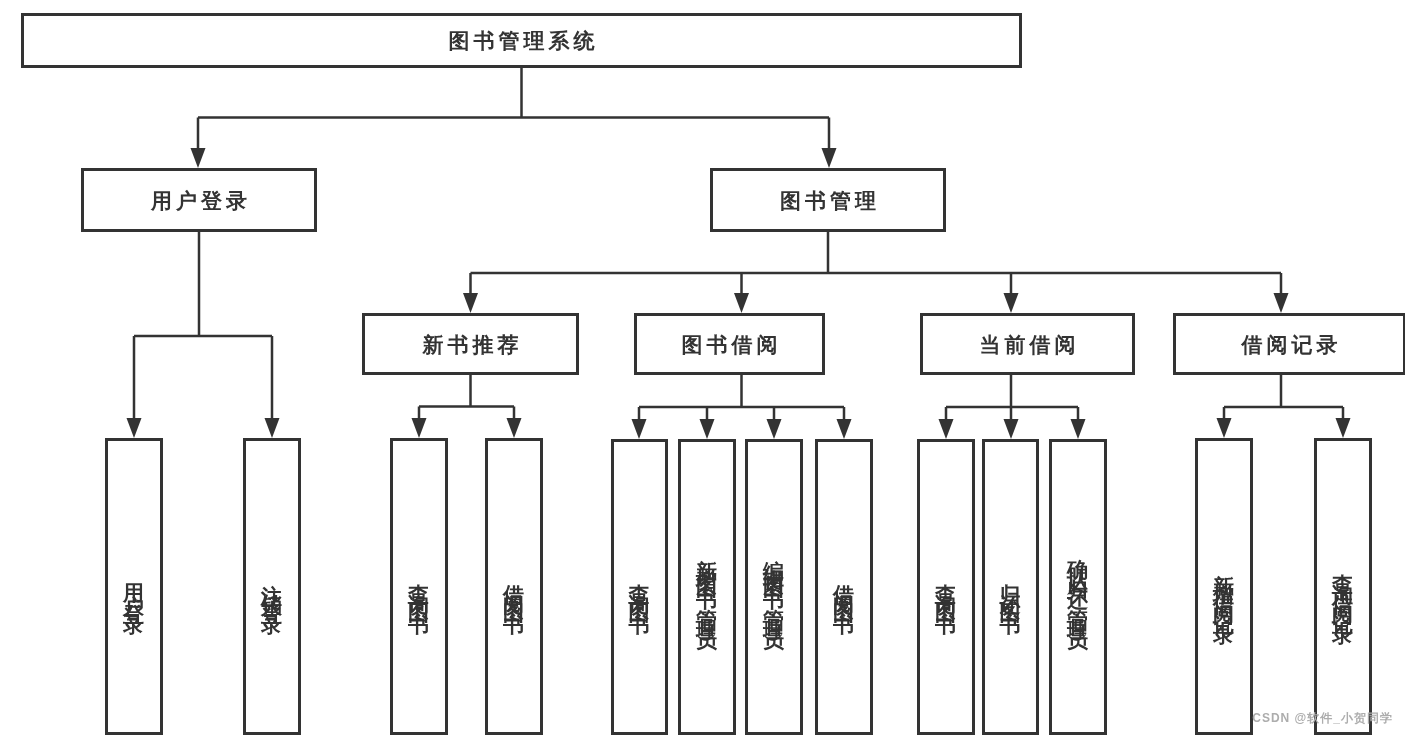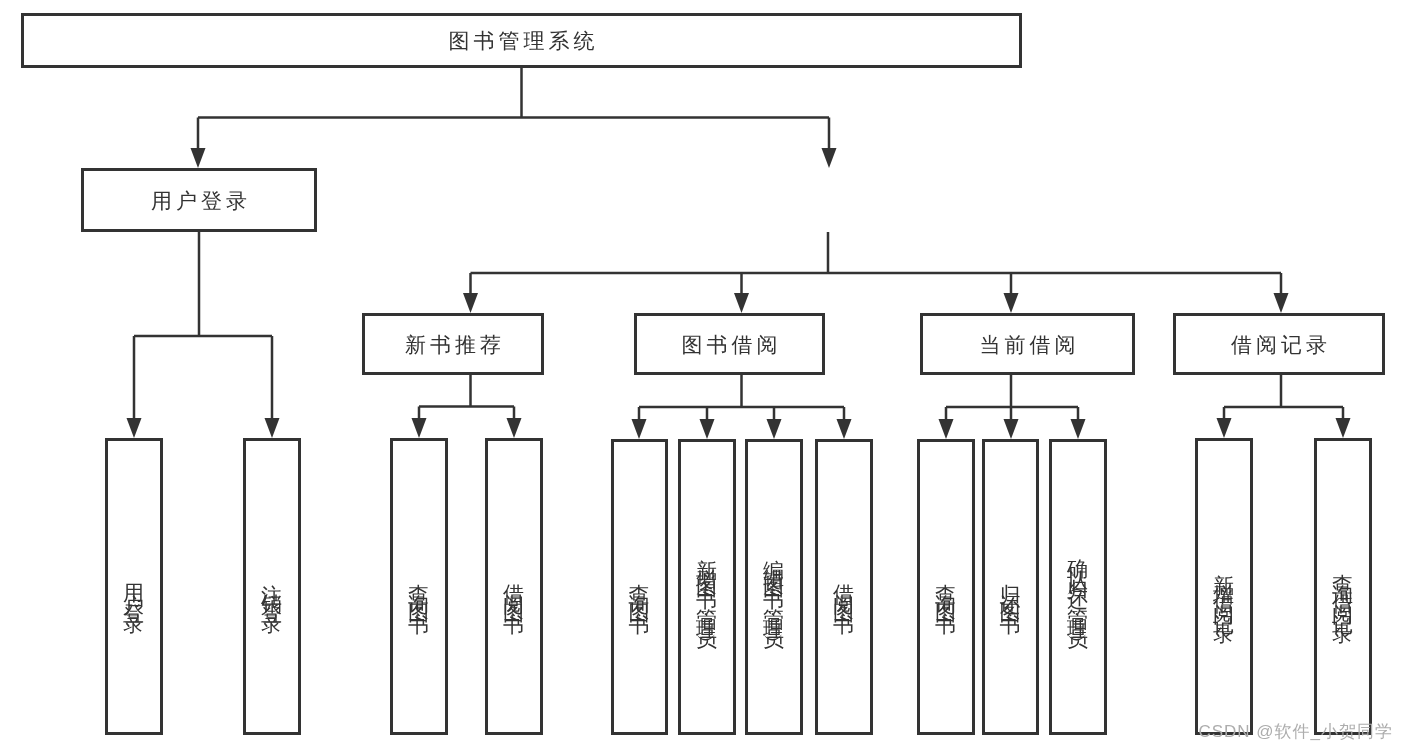--- a/index.html
+++ b/index.html
@@ -4,39 +4,39 @@
 <style>
   :root{
     --line:#333333;
     --text:#333333;
     --bg:#ffffff;
     --watermark:#adadad;
   }
   html,body{margin:0;padding:0;background:var(--bg);}
   .stage{
     position:relative;width:1405px;height:747px;background:var(--bg);
-    overflow:hidden;font-family:"Liberation Sans",sans-serif;color:var(--text);
+    overflow:hidden;font-family:"Liberation Sans",sans-serif;color:var(--text);font-weight:bold;
   }
   .wires{position:absolute;left:0;top:0;width:1405px;height:747px;}
   .wires path{fill:none;stroke:var(--line);stroke-width:2.5;}
   .wires polygon{fill:var(--line);stroke:none;}
   .box{
     position:absolute;box-sizing:border-box;background:var(--bg);
     border:3px solid var(--line);display:flex;align-items:center;justify-content:center;
   }
   .h .lbl{
     font-size:21px;letter-spacing:4px;line-height:1;white-space:nowrap;
     text-indent:4px;
   }
   .v .lbl{
     writing-mode:vertical-rl;text-orientation:mixed;
     font-size:21px;letter-spacing:10px;line-height:1;
   }
   .watermark{
-    position:absolute;right:12px;bottom:4px;font-size:17px;
+    position:absolute;right:12px;bottom:20px;font-size:12px;
     color:var(--watermark);letter-spacing:1px;white-space:nowrap;
   }
 </style>
 </head>
 <body>
 
 <div class="stage">
 
   <svg class="wires" viewBox="0 0 1405 747">
     <g>
@@ -81,31 +81,34 @@
     </g>
   </svg>
 
   <div class="box h" style="left:21px;top:13px;width:1001px;height:55px">
     <span class="lbl">图书管理系统</span>
   </div>
 
   <div class="box h" style="left:81px;top:168px;width:236px;height:64px">
     <span class="lbl">用户登录</span>
   </div>
+  <div class="box h" style="left:710px;top:168px;width:236px;height:64px">
+    <span class="lbl">图书管理</span>
+  </div>
 
-  <div class="box h" style="left:362px;top:313px;width:182px;height:62px">
+  <div class="box h" style="left:362px;top:313px;width:217px;height:62px">
     <span class="lbl">新书推荐</span>
   </div>
   <div class="box h" style="left:634px;top:313px;width:191px;height:62px">
     <span class="lbl">图书借阅</span>
   </div>
   <div class="box h" style="left:920px;top:313px;width:215px;height:62px">
     <span class="lbl">当前借阅</span>
   </div>
-  <div class="box h" style="left:1173px;top:313px;width:212px;height:62px">
+  <div class="box h" style="left:1173px;top:313px;width:233px;height:62px">
     <span class="lbl">借阅记录</span>
   </div>
 
   <div class="box v" style="left:105px;top:438px;width:58px;height:297px">
     <span class="lbl">用户登录</span>
   </div>
   <div class="box v" style="left:243px;top:438px;width:58px;height:297px">
     <span class="lbl">注销登录</span>
   </div>
 

